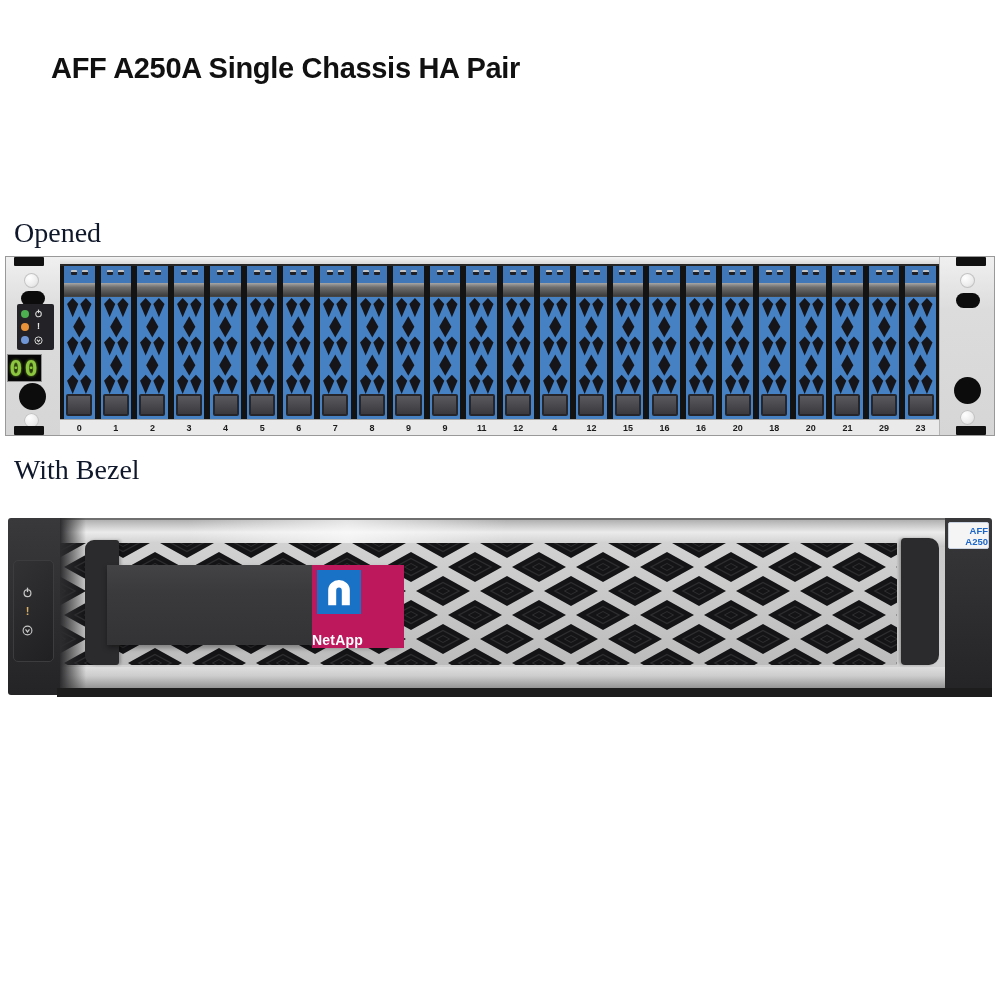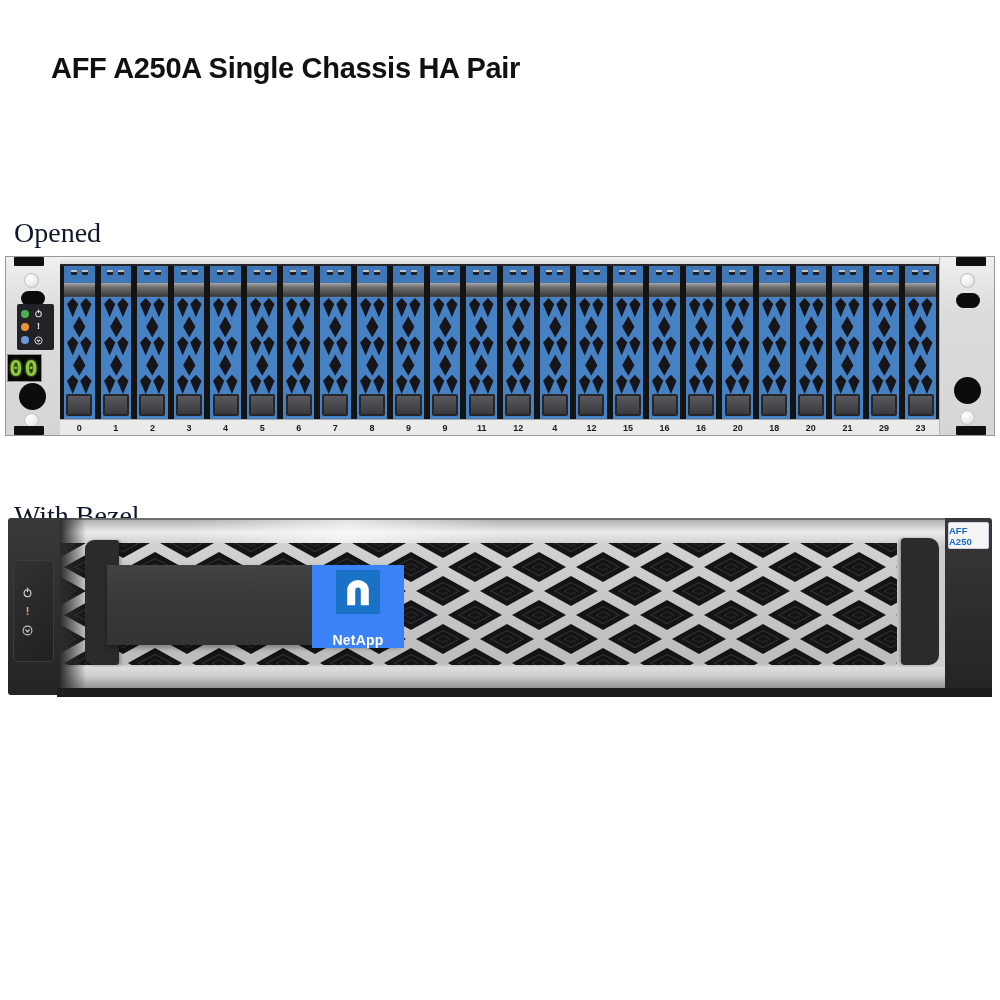--- a/index.html
+++ b/index.html
@@ -4,21 +4,21 @@
 <style>
   html,body{margin:0;padding:0;background:#fff;}
   .canvas{position:relative;width:1000px;height:1000px;background:#ffffff;
           font-family:"Liberation Sans",sans-serif;overflow:hidden;}
 
   
   .title{position:absolute;left:35px;top:36px;margin:16px;font-size:29px;font-weight:700;
          letter-spacing:-0.3px;color:#111;}
   .sec-label{position:absolute;left:14px;font-size:28px;font-weight:400;color:#0f172a;font-family:Liberation Serif, serif;}
   .lbl-opened{top:217px;}
-  .lbl-bezel{top:454px;margin-top:46px;}
+  .lbl-bezel{top:454px;}
 
   
   .chassis{position:absolute;left:5px;top:256px;width:990px;height:180px;
            background:#dedede;border:1px solid #999;box-sizing:border-box;}
   .ear{position:absolute;top:0;bottom:0;width:54px;background:linear-gradient(180deg,#f0f0f0,#dcdcdc 30%,#d6d6d6);}
   .ear-l{left:0;border-right:1px solid #b5b5b5;}
   .ear-r{right:0;border-left:1px solid #b5b5b5;}
   .tab{position:absolute;width:30px;height:9px;background:#101010;border-radius:1px;left:8px;}
   .ear-r .tab{left:auto;right:8px;}
   .tab-t{top:0;} .tab-b{bottom:0;}
@@ -86,29 +86,29 @@
   .bz-panel .bang{font-size:11px;line-height:11px;width:11px;color:#d9b066;}
 
   .bz-wedge-l{position:absolute;left:77px;top:22px;width:34px;height:125px;background:#2b2b2d;
               border-radius:9px 3px 3px 9px;box-shadow:2px 0 3px rgba(0,0,0,.25);}
   .bz-wedge-r{position:absolute;left:893px;top:20px;width:38px;height:127px;background:#2b2b2d;
               border-radius:4px 10px 10px 4px;box-shadow:-2px 0 3px rgba(0,0,0,.25);}
 
   .bz-band{position:absolute;left:99px;top:47px;width:293px;height:80px;
            background:linear-gradient(180deg,#434346,#3a3a3d 35%,#333336);
            box-shadow:0 3px 5px rgba(0,0,0,.35);}
-  .bz-logopanel{position:absolute;left:304px;top:47px;width:92px;height:83px;background:#3b82f6;
-                display:flex;flex-direction:column;align-items:center;padding-top:5px;box-sizing:border-box;gap:16px;}
+  .bz-logopanel{position:absolute;left:304px;top:47px;width:92px;height:83px;background:#be185d;
+                display:flex;flex-direction:column;align-items:flex-start;padding-top:5px;box-sizing:border-box;gap:16px;}
   .bz-logo{width:54px;height:54px;display:block;}
   .bz-brand{margin-top:2px;color:#ffffff;font-weight:700;font-size:14px;letter-spacing:.2px;}
 
   .bz-endcap-r{position:absolute;right:0;top:0;width:47px;height:177px;
                background:linear-gradient(180deg,#38383a,#2a2a2c 70%,#242426);border-radius:0 3px 3px 0;}
   .bz-badge{position:absolute;top:4px;left:3px;right:3px;height:27px;background:#f5f5f5;
-            border:1px solid #c9d2e0;border-radius:2px;text-align:left;
+            border:1px solid #c9d2e0;border-radius:2px;text-align:right;
             font-size:9.5px;font-weight:700;color:var(--badge-blue);line-height:1.2;padding-top:2px;
             box-sizing:border-box;}
 </style>
 </head>
 <body>
 
 <div class="canvas">
 
   <h1 class="title">AFF A250A Single Chassis HA Pair</h1>
 

